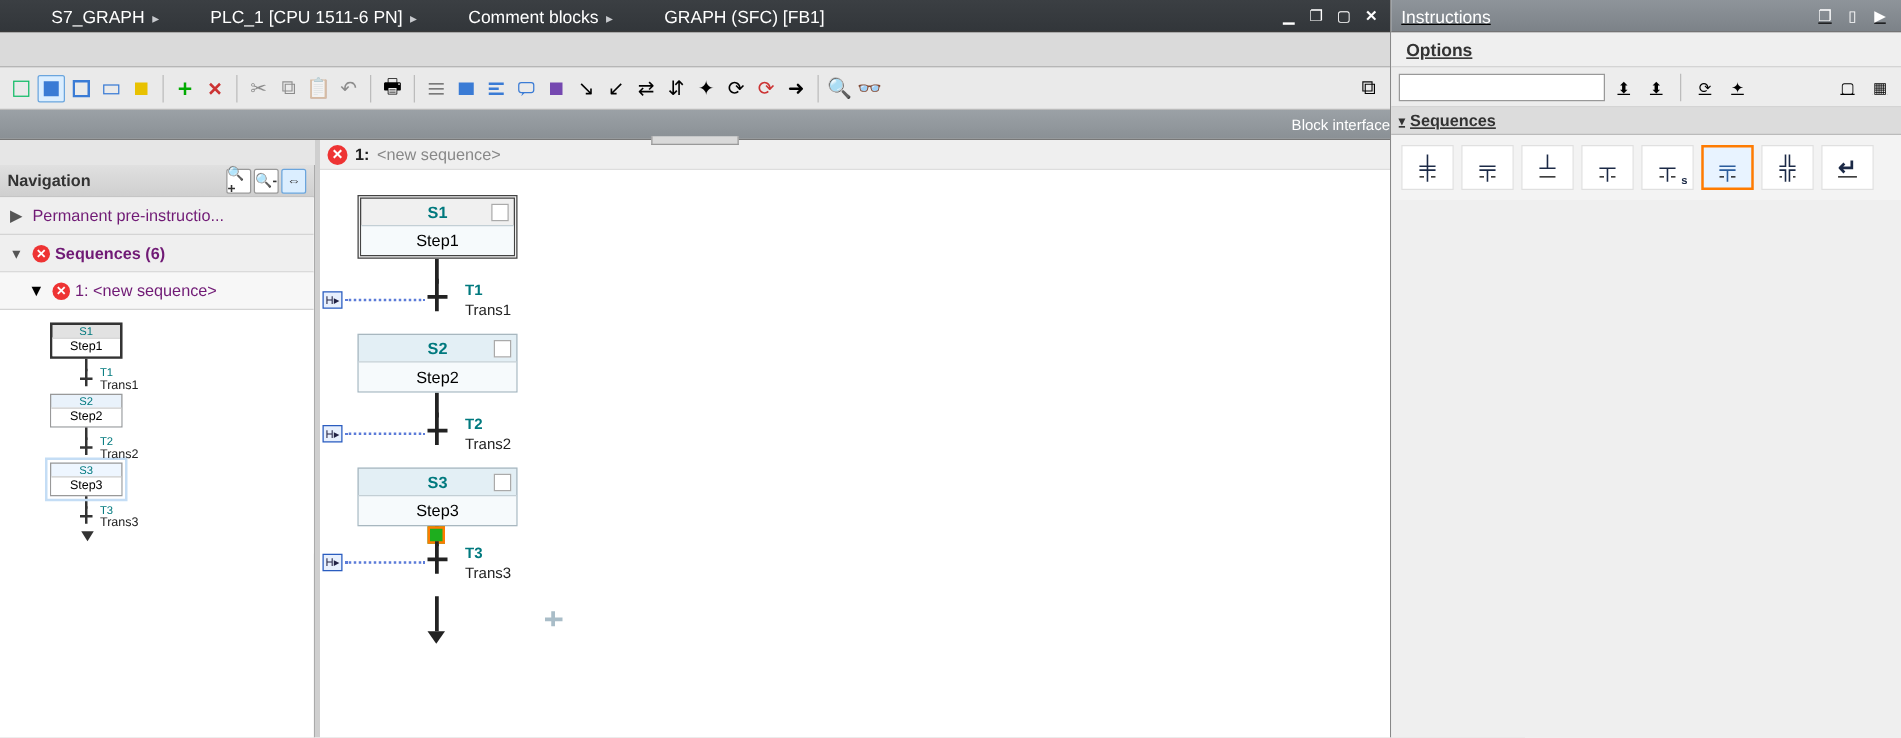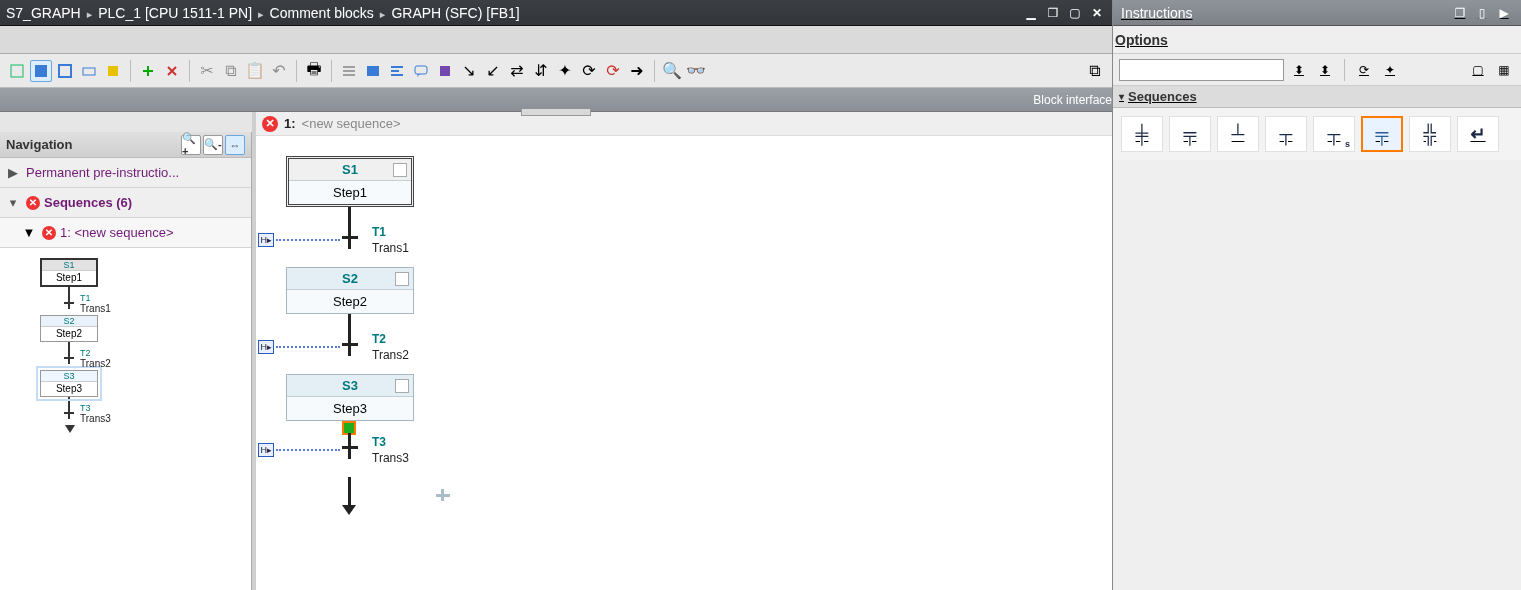--- a/index.html
+++ b/index.html
@@ -4,21 +4,21 @@
 <style>
   * { box-sizing: border-box; margin: 0; padding: 0; font-family: "Segoe UI", Tahoma, sans-serif; }
   html, body { width: 1521px; height: 590px; background: #e6e6e6; overflow: hidden; }
 
   .root { display: flex; flex-direction: row; width: 100%; height: 100%; }
   .left-col { flex: 0 0 1113px; display: flex; flex-direction: column; border-right: 1px solid #888; }
   .right-col { flex: 1 1 auto; display: flex; flex-direction: column; background: #e9e9e9; text-decoration: underline; }
 
   
   .titlebar { display:flex; align-items:center; height:26px; background: linear-gradient(#3b3f43,#32363a); color:#fff; font-size:14px; padding:0 6px; border-bottom:1px solid #111; }
-  .titlebar .bc-item { white-space:nowrap; }
+  .titlebar .bc-item { white-space:nowrap;margin-left:35px; }
   .titlebar .sep::before { content:"▸"; padding:0 6px; color:#c8cace; font-size:11px;}
   .winctrls { margin-left:auto; display:flex; gap:4px; }
   .winctrls span { width:18px; height:16px; display:inline-flex; align-items:center; justify-content:center; color:#fff; font-size:12px; cursor:pointer; }
   .winctrls .x { font-weight:bold; }
 
   
   .subbar { height:28px; background:#dadada; border-bottom:1px solid #aaa; }
 
   
   .toolbar { height:34px; background:#eaeaea; border-bottom:1px solid #bbb; display:flex; align-items:center; gap:2px; padding:0 6px; }
@@ -93,21 +93,21 @@
   .seq-end .shaft { width:3px; height:28px; background:#222; margin-left:6px;}
   .seq-end .head { width:0;height:0;border-left:7px solid transparent;border-right:7px solid transparent;border-top:10px solid #222; margin-left:0;}
   .tinyghost { position:absolute; left:92px; bottom:4px; width:18px; height:22px; }
   .tinyghost::before { content:""; position:absolute; left:7px; top:0; width:3px; height:12px; background:#a9bdc8;}
   .tinyghost::after  { content:""; position:absolute; left:2px; top:5px; width:14px; height:3px; background:#a9bdc8;}
 
   
   .instr-title { height:26px; background: linear-gradient(#8e949a,#7c8288); color:#fff; font-size:14px; display:flex; align-items:center; padding:0 8px; border-bottom:1px solid #555;}
   .instr-tools { margin-left:auto; display:flex; gap:4px;}
   .instr-tools span { width:18px; height:16px; display:inline-flex; align-items:center; justify-content:center; color:#fff; font-size:12px; cursor:pointer;}
-  .opts { height:28px; background:#efefef; border-bottom:1px solid #ccc; display:flex; align-items:center; padding:0 2px; font-size:14px; font-weight:bold; color:#333;}
+  .opts { height:28px; background:#efefef; border-bottom:1px solid #ccc; display:flex; align-items:center; padding:0 12px; font-size:14px; font-weight:bold; color:#333;}
   .opts-row { height:32px; background:#ededed; display:flex; align-items:center; gap:4px; padding:0 6px; border-bottom:1px solid #ccc;}
   .opts-input { flex:0 0 150px; height:22px; border:1px solid #999; background:#fff; padding:0 4px; font-size:12px;}
   .til { width:22px;height:22px; display:inline-flex; align-items:center; justify-content:center; border:1px solid transparent; border-radius:2px; cursor:pointer; font-size:12px;}
   .fav-head { height:22px; background:#dcdcdc; display:flex; align-items:center; padding:0 6px; font-size:13px; font-weight:bold; color:#333; border-bottom:1px solid #bbb;}
   .fav-head .chev { margin-right:4px; font-size:10px;}
   .fav-row { padding:8px; display:flex; gap:6px; background:#f3f3f3; flex-wrap:wrap;}
   .fav { width:42px; height:36px; background:#fff; border:1px solid #e0e0e0; display:inline-flex; align-items:center; justify-content:center; cursor:pointer; position:relative;}
   .fav.sel { border:2px solid #ff7b00; background:#e8f3ff;}
   .glyph { font-size:18px; color:#1b2946; font-weight:bold;}
   .glyph.sub { font-size:9px; position:absolute; right:4px; bottom:2px; color:#1b2946;}
@@ -117,21 +117,21 @@
 </head>
 <body>
 
 <div class="root">
 
   <div class="left-col">
 
     <div class="titlebar">
       <span class="bc-item">S7_GRAPH</span>
       <span class="sep"></span>
-      <span class="bc-item">PLC_1 [CPU 1511-1 PN]</span>
+      <span class="bc-item">PLC_1 [CPU 1511-6 PN]</span>
       <span class="sep"></span>
       <span class="bc-item">Comment blocks</span>
       <span class="sep"></span>
       <span class="bc-item">GRAPH (SFC) [FB1]</span>
       <div class="winctrls">
         <span>▁</span>
         <span>❐</span>
         <span>▢</span>
         <span class="x">✕</span>
       </div>

